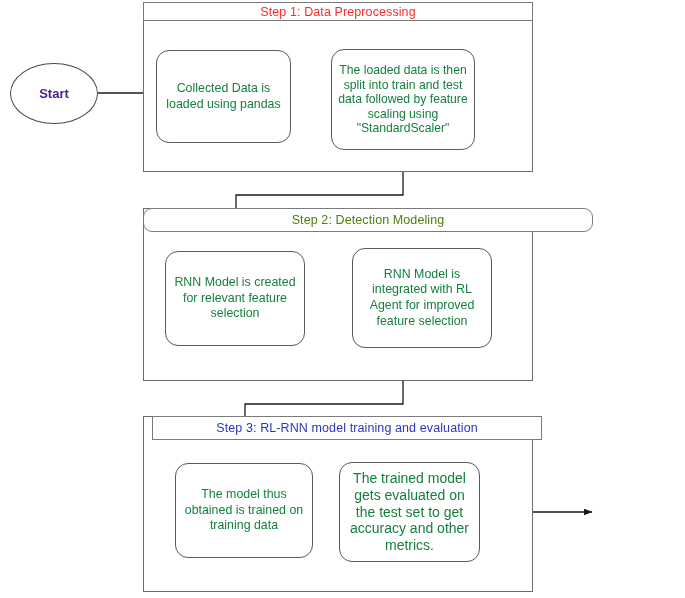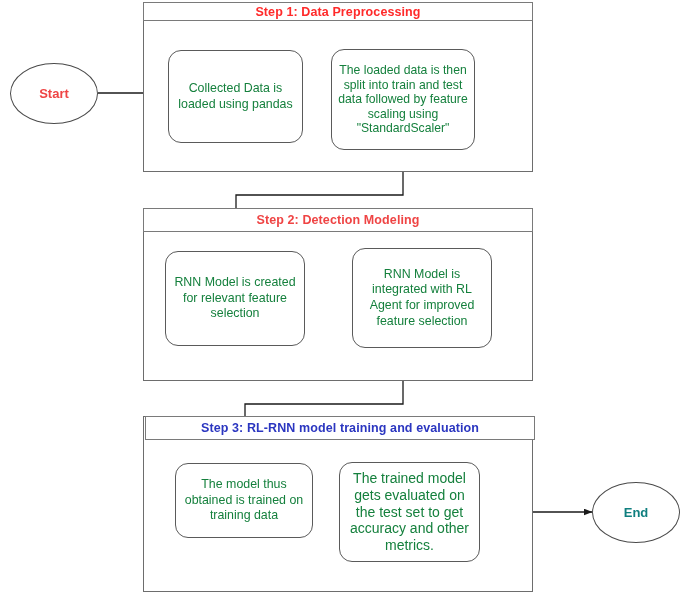--- a/index.html
+++ b/index.html
@@ -35,21 +35,21 @@
   }
   .panel-header {
     position: absolute;
     box-sizing: border-box;
     border: 1.4px solid #7a7a7a;
     background: #ffffff;
     display: flex;
     align-items: center;
     justify-content: center;
     text-align: center;
-    font-weight: bold;
+    font-weight: normal;
     font-size: 12.5px;
     letter-spacing: 0.1px;
     white-space: nowrap;
   }
   
   .proc {
     position: absolute;
     box-sizing: border-box;
     border: 1.3px solid #5a5a5a;
     border-radius: 13px;
@@ -108,47 +108,46 @@
 
       <path d="M313,512 L338,512" marker-end="url(#arrowhead)"></path>
 
       <path d="M480,512 L592,512" marker-end="url(#arrowhead)"></path>
     </g>
   </svg>
 
   <div class="panel" style="left:143px; top:2px; width:390px; height:170px;"></div>
   <div class="panel-header" style="left:143px; top:2px; width:390px; height:19px; color:#ff2a2a;">Step 1: Data Preprocessing</div>
 
-  <div class="proc" style="left:168px; top:50px; width:135px; height:93px;">
+  <div class="proc" style="left:156px; top:50px; width:135px; height:93px;">
     <span>Collected Data is loaded using pandas</span>
   </div>
 
   <div class="proc" style="left:331px; top:49px; width:144px; height:101px; font-size:12.2px; line-height:1.2;">
     <span>The loaded data is then split into train and test data followed by feature scaling using "StandardScaler"</span>
   </div>
 
   <div class="panel" style="left:143px; top:208px; width:390px; height:173px;"></div>
-  <div class="panel-header" style="left:143px; top:208px; width:390px; height:24px; color:#ef4444;">Step 2: Detection Modeling</div>
+  <div class="panel-header" style="left:143px; top:208px; width:450px; height:24px; color:#4d7c0f;border-radius:9px;">Step 2: Detection Modeling</div>
 
   <div class="proc" style="left:165px; top:251px; width:140px; height:95px;">
     <span>RNN Model is created for relevant feature selection</span>
   </div>
 
   <div class="proc" style="left:330px; top:248px; width:140px; height:100px;margin-left:22px;">
     <span>RNN Model is integrated with RL Agent for improved feature selection</span>
   </div>
 
   <div class="panel" style="left:143px; top:416px; width:390px; height:176px;"></div>
-  <div class="panel-header" style="left:145px; top:416px; width:390px; height:24px; color:#2b36c0;">Step 3: RL-RNN model training and evaluation</div>
+  <div class="panel-header" style="left:152px; top:416px; width:390px; height:24px; color:#2b36c0;">Step 3: RL-RNN model training and evaluation</div>
 
-  <div class="proc" style="left:175px; top:463px; width:138px; height:75px;">
+  <div class="proc" style="left:175px; top:463px; width:138px; height:95px;">
     <span>The model thus obtained is trained on training data</span>
   </div>
 
   <div class="proc" style="left:339px; top:462px; width:141px; height:100px; font-size:14px; line-height:1.2;">
     <span>The trained model gets evaluated on the test set to get accuracy and other metrics.</span>
   </div>
 
-  <div class="term" style="left:10px; top:63px; width:88px; height:61px; color:#ef4444;">Start</div>
+  <div class="term" style="left:10px; top:63px; width:88px; height:61px; color:#4c1d95;">Start</div>
 
-  <div class="term" style="left:592px; top:482px; width:88px; height:61px; color:#0f7f7f;">End</div>
 
 </div>
 
 </body></html>

